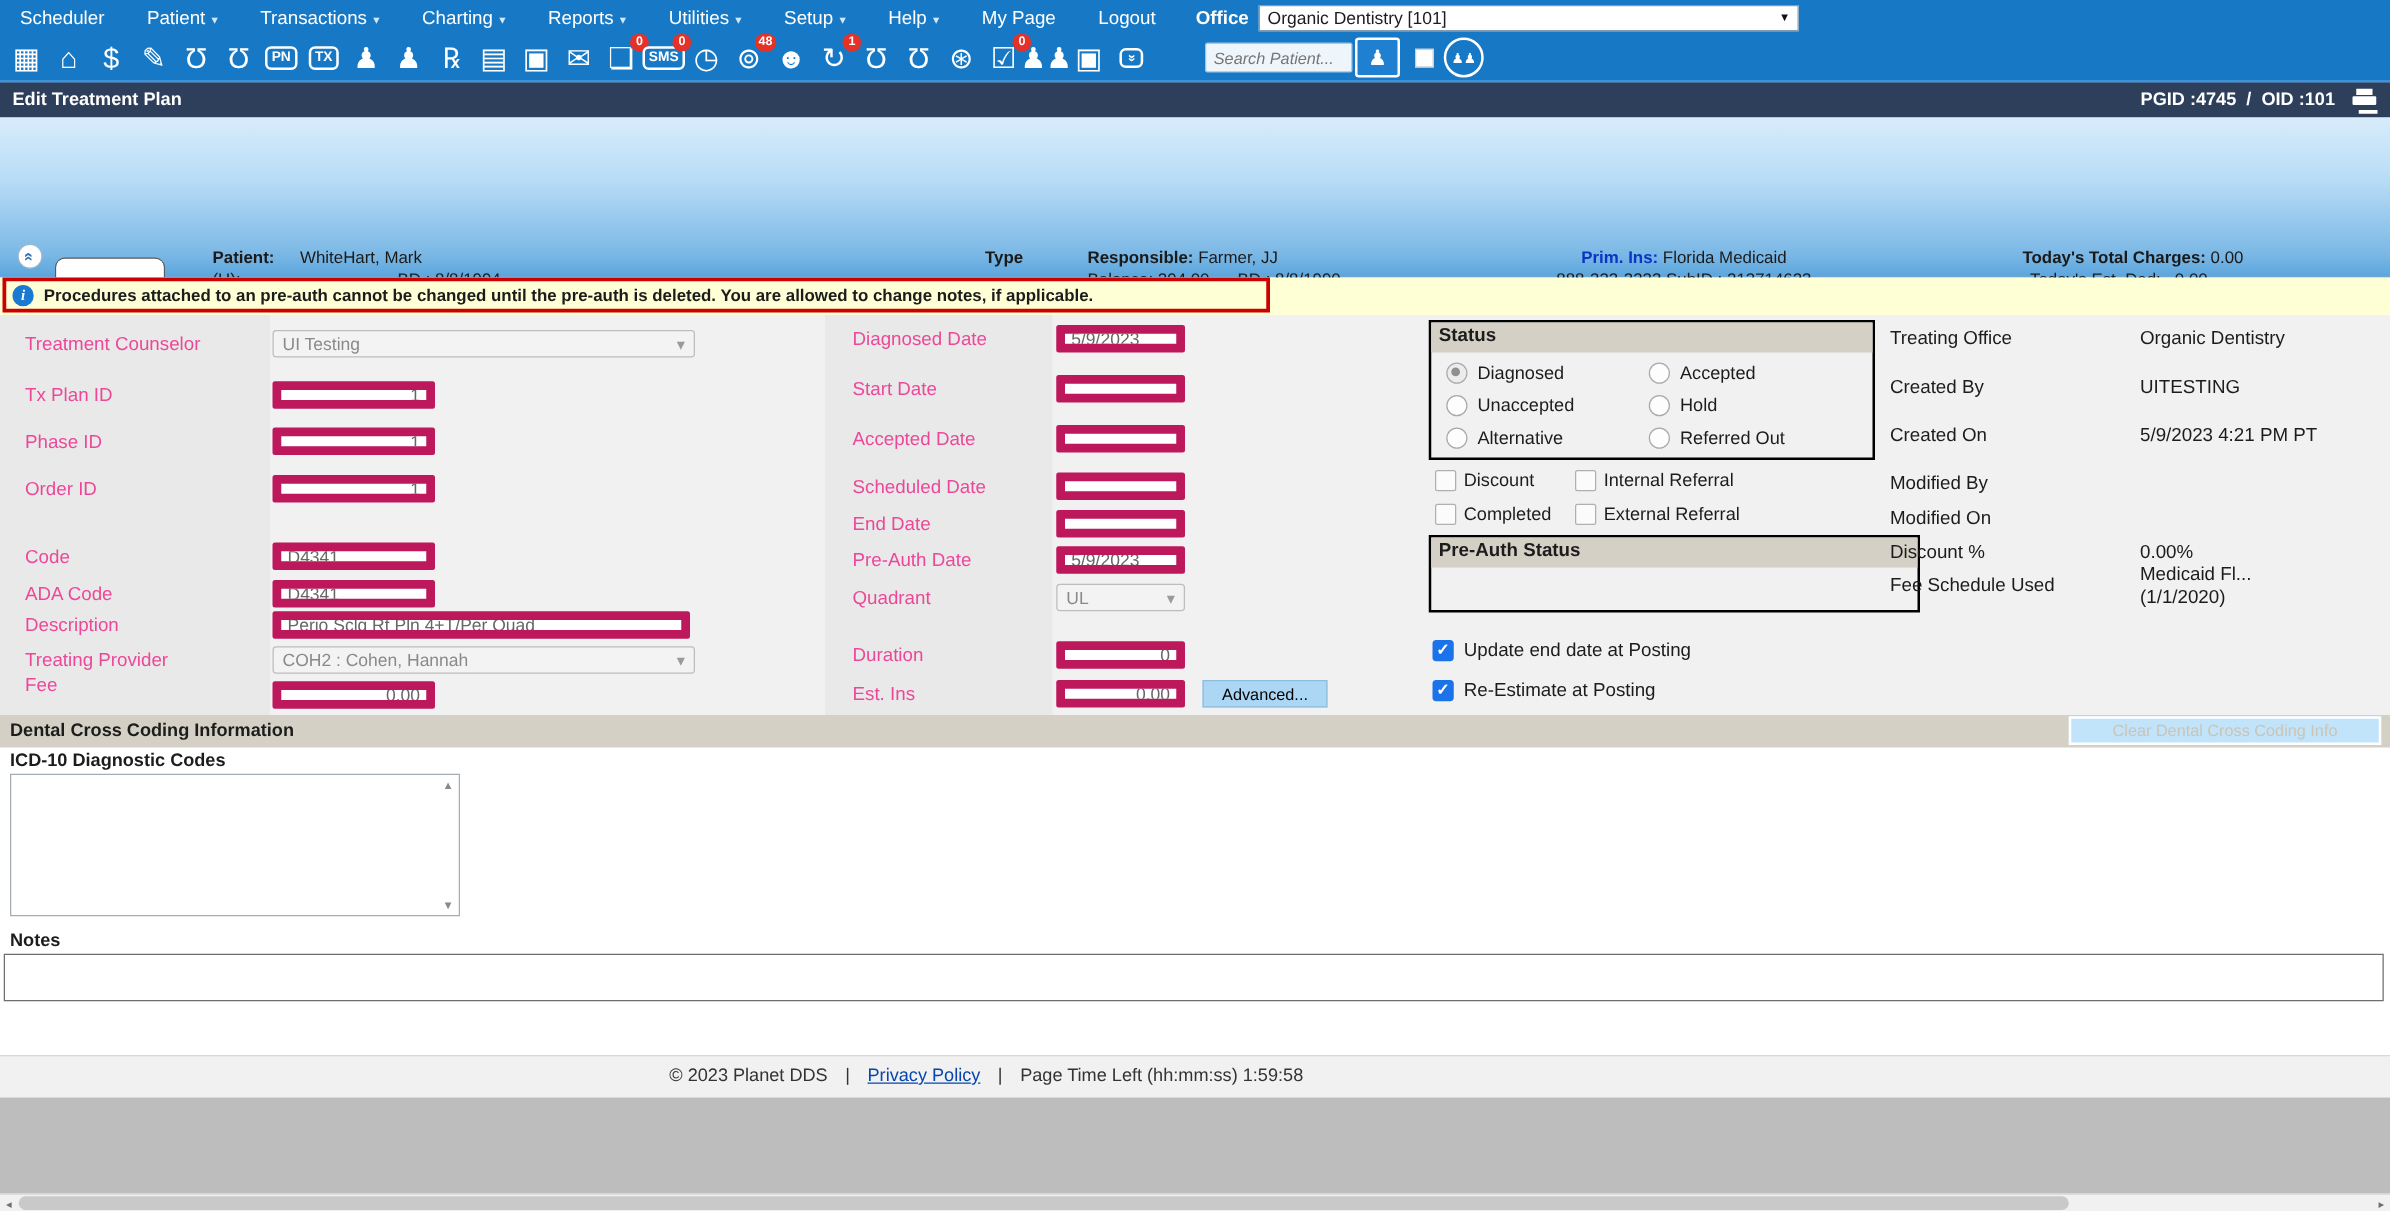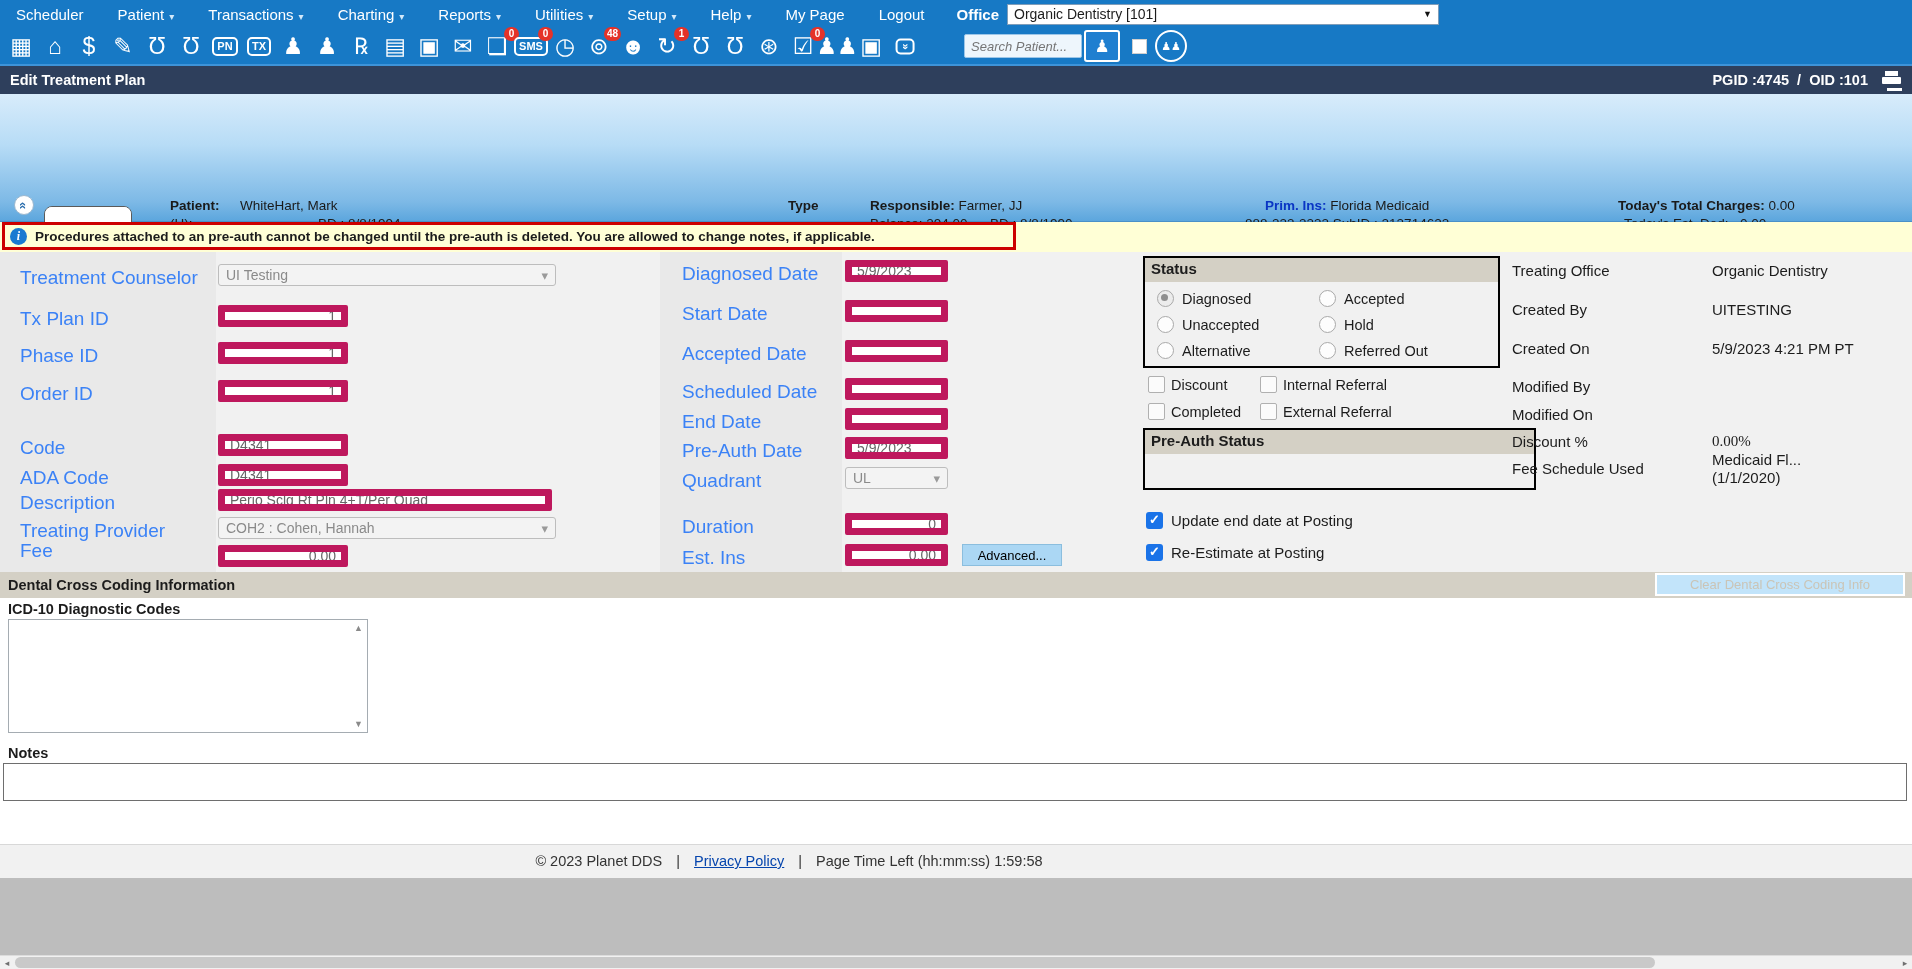--- a/index.html
+++ b/index.html
@@ -77,21 +77,21 @@
   
   .warnstrip{position:absolute;left:0;top:222px;width:1912px;height:30px;background:#ffffd6;}
   .warnbox{position:absolute;left:2px;top:0px;width:1014px;height:28px;border:3px solid #cc0000;
            box-sizing:border-box;display:flex;align-items:center;background:#ffffd6;}
   .warnbox .info-circle{position:static;margin:0 8px 0 5px;flex:0 0 17px;}
   .warntext{font-size:13.5px;font-weight:bold;white-space:nowrap;}
 
   
   .formbg{position:absolute;left:0;top:252px;width:1912px;height:320px;background:#f1f1f1;}
   .lblstrip{position:absolute;top:252px;height:320px;background:#e9e9e9;}
-  .flabel{position:absolute;font-size:19px;color:#3b82f6;white-space:nowrap;}
+  .flabel{position:absolute;font-size:15px;color:#ec4899;white-space:nowrap;}
   .inp{position:absolute;height:22px;border:7px solid #be185d;border-radius:2px;background:#fff;
        color:#666;font-size:14px;font-family:inherit;padding:0 5px;box-sizing:border-box;}
   .inp.num{text-align:right;}
   .selectbox{position:absolute;height:22px;background:#f3f3f3;border:1px solid #bdbdbd;
              border-radius:3px;color:#8a8a8a;font-size:14px;display:flex;align-items:center;
              justify-content:space-between;padding:0 7px;box-sizing:border-box;}
   .selectbox::after{content:"▾";color:#9a9a9a;font-size:13px;margin-left:6px;}
   .advbtn{position:absolute;left:962px;top:544px;width:100px;height:22px;background:#abd7f4;
           border:1px solid #8bbede;font-size:13px;font-family:inherit;cursor:pointer;}
 
@@ -481,21 +481,21 @@
   <span class="ivalue" style="left:1712px;top:262px;">Organic Dentistry</span>
   <span class="ilabel" style="left:1512px;top:301px;">Created By</span>
   <span class="ivalue" style="left:1712px;top:301px;">UITESTING</span>
   <span class="ilabel" style="left:1512px;top:340px;">Created On</span>
   <span class="ivalue" style="left:1712px;top:340px;">5/9/2023 4:21 PM PT</span>
   <span class="ilabel" style="left:1512px;top:378px;">Modified By</span>
   <span class="ivalue" style="left:1712px;top:378px;"></span>
   <span class="ilabel" style="left:1512px;top:406px;">Modified On</span>
   <span class="ivalue" style="left:1712px;top:406px;"></span>
   <span class="ilabel" style="left:1512px;top:433px;">Discount %</span>
-  <span class="ivalue" style="left:1712px;top:433px;font-family:Liberation Serif, serif;">0.00%</span>
+  <span class="ivalue" style="left:1712px;top:433px;">0.00%</span>
   <span class="ilabel" style="left:1512px;top:460px;">Fee Schedule Used</span>
   <span class="ivalue" style="left:1712px;top:451px;">Medicaid Fl...</span>
   <span class="ivalue" style="left:1712px;top:469px;">(1/1/2020)</span>
 
   <div class="crossbar">
     <div class="title">Dental Cross Coding Information</div>
     <button class="clearbtn" disabled="">Clear Dental Cross Coding Info</button>
   </div>
 
   <span class="icdlabel" style="top:601px;">ICD-10 Diagnostic Codes</span>

